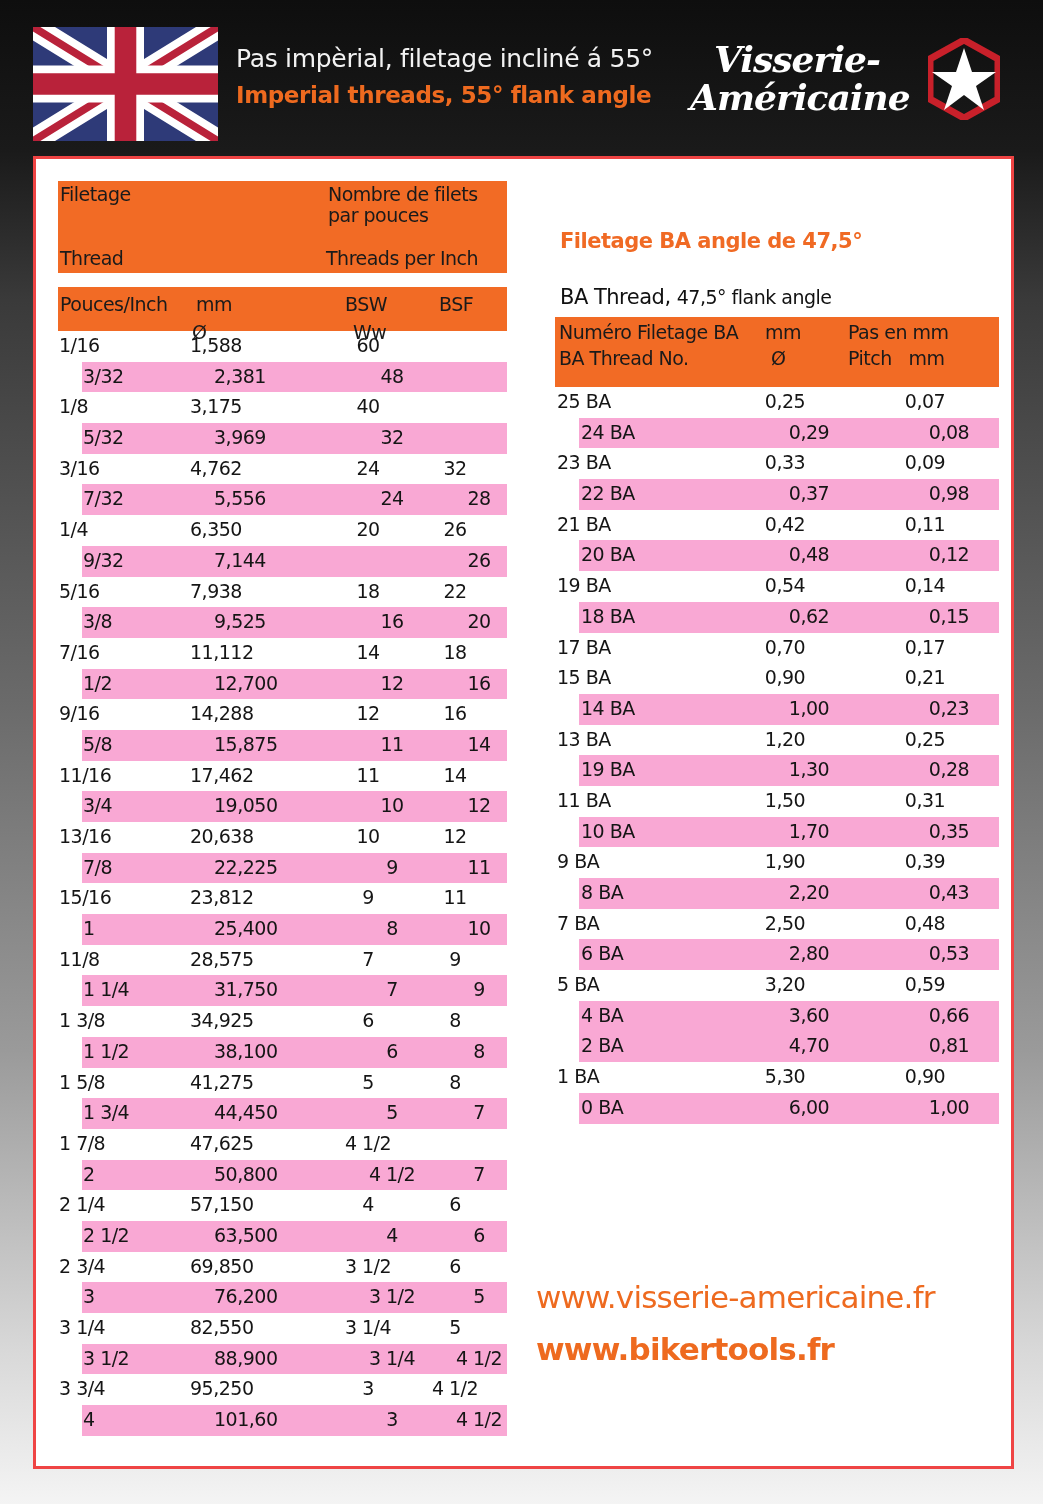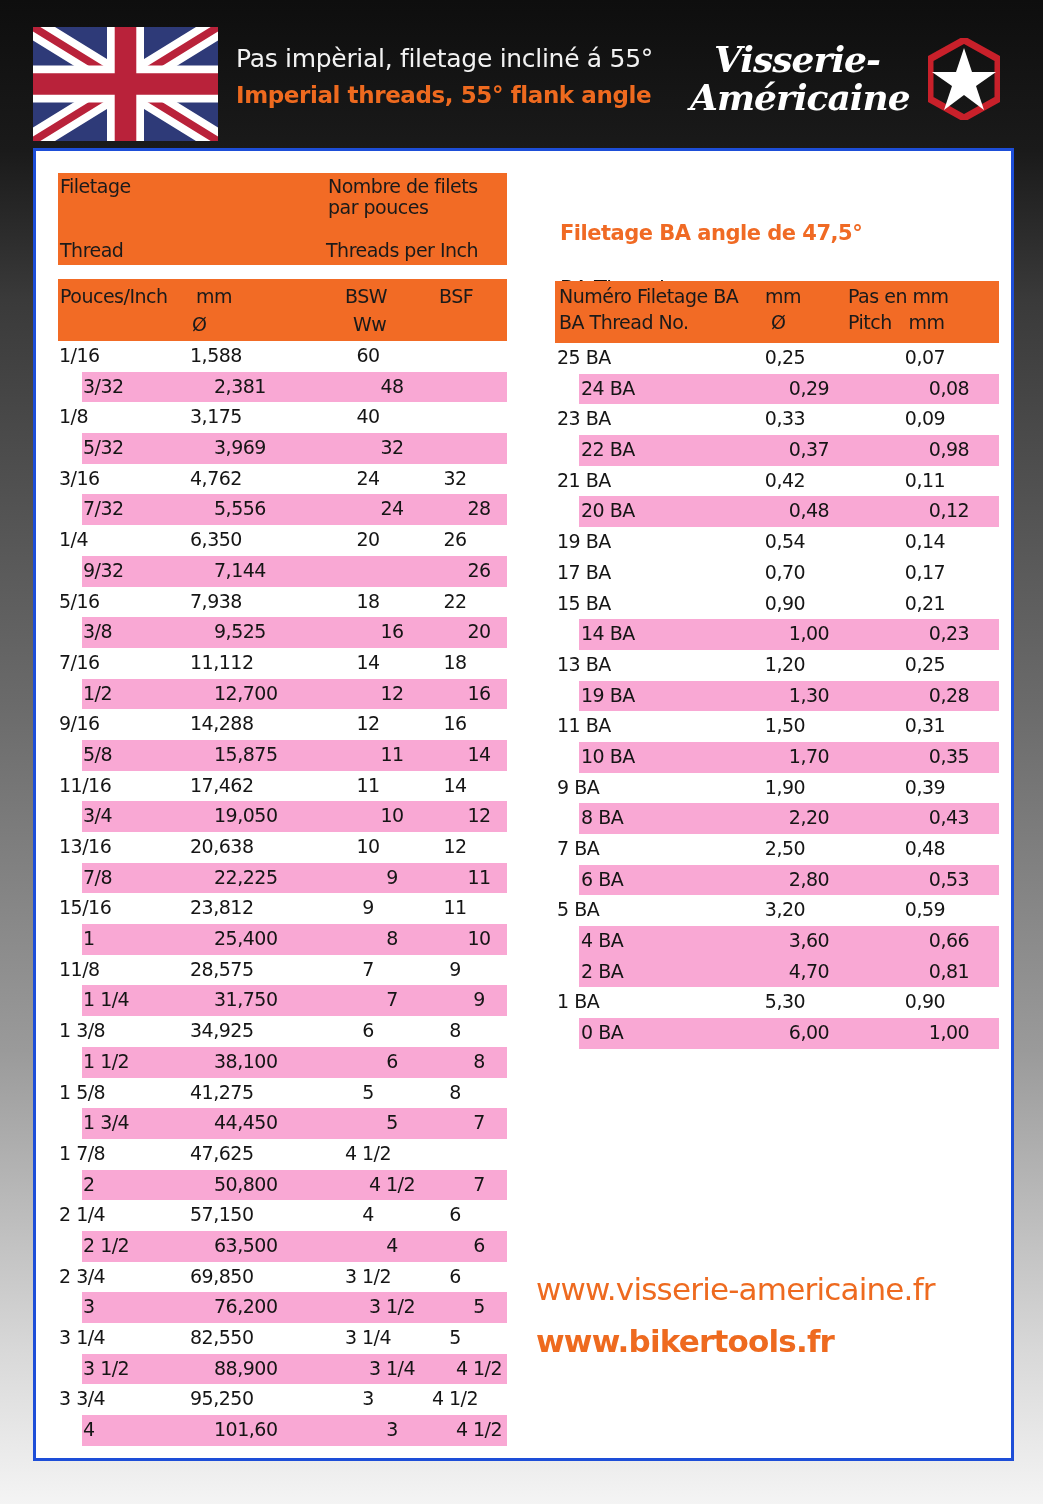--- a/index.html
+++ b/index.html
@@ -11,45 +11,45 @@
     }
     .flag { position: absolute; left: 33px; top: 27px; width: 185px; height: 114px; }
     .title-fr { position: absolute; left: 236px; top: 44px; font-size: 25px; color: #f2f2f2; letter-spacing: -0.3px; font-family: "DejaVu Sans", sans-serif; }
     .title-en { position: absolute; left: 236px; top: 82px; font-size: 23px; color: #ee6a1f; font-weight: bold; letter-spacing: -0.4px; font-family: "DejaVu Sans", sans-serif; }
     .logo { position: absolute; left: 688px; top: 36px; width: 320px; height: 90px; }
     .logo-text1 { position: absolute; left: 26px; top: 2px; font-family: "DejaVu Serif", serif; font-style: italic; font-weight: bold; font-size: 36px; color: #fff; letter-spacing: -1px; text-align: center; }
     .logo-text2 { position: absolute; left: 2px; top: 40px; font-family: "DejaVu Serif", serif; font-style: italic; font-weight: bold; font-size: 36px; color: #fff; letter-spacing: -1px; }
     .logo-badge { position: absolute; left: 240px; top: 2px; width: 72px; height: 82px; }
 
     .panel {
-      position: absolute; left: 33px; top: 148px; width: 981px; height: 1313px;
-      background: #fff; border: 3px solid #1d4ed8; box-sizing: border-box;
+      position: absolute; left: 33px; top: 156px; width: 981px; height: 1313px;
+      background: #fff; border: 3px solid #ef4444; box-sizing: border-box;
     }
 
     
     .lt { position: absolute; left: 22px; top: 22px; width: 449px; }
     .orange { background: #f26b25; }
     .hdr1 { position: relative; height: 92px; }
     .hdr1 span, .hdr2 span { position: absolute; font-size: 19px; color: #1a1a1a; font-family: "DejaVu Sans", sans-serif; letter-spacing: -0.5px; }
-    .hdr2 { position: relative; height: 62px; margin-top: 14px; }
+    .hdr2 { position: relative; height: 44px; margin-top: 14px; }
     .rows { margin-top: 0; }
     .row { position: relative; height: 30.7px; }
     .row.alt { background: #f9a8d4; margin-left: 24px; }
     .row span { position: absolute; top: 3px; font-size: 19px; color: #151515; letter-spacing: -0.5px; font-family: "DejaVu Sans", sans-serif; }
     .c-inch { left: 1px; }
     .c-mm { left: 132px; }
     .c-bsw { left: 285px; width: 50px; text-align: center; }
     .c-bsf { left: 372px; width: 50px; text-align: center; }
 
     
     .ba-title { position: absolute; left: 524px; top: 70px; font-size: 21px; color: #f06a24; font-weight: bold; letter-spacing: -0.5px; }
     .ba-sub { position: absolute; left: 524px; top: 100px; font-size: 21px; color: #111; letter-spacing: -0.5px; margin-top: 26px; }
     .ba-sub small { font-size: 19px; }
     .rt { position: absolute; left: 519px; top: 130px; width: 444px; }
-    .rhdr { position: relative; height: 62px; }
+    .rhdr { position: relative; height: 70px; margin-top: 28px; }
     .rhdr span { position: absolute; font-size: 19px; color: #1a1a1a; letter-spacing: -0.5px; }
     .rt .row span { top: 3px; }
     .c-ba { left: 2px; }
     .c-bamm { left: 200px; width: 60px; text-align: center; }
     .c-pitch { left: 340px; width: 60px; text-align: center; }
 
     .url1 { position: absolute; left: 500px; top: 1120px; font-size: 31px; color: #ee6a1f; font-weight: normal; letter-spacing: -0.8px; }
     .url2 { position: absolute; left: 500px; top: 1172px; font-size: 31px; color: #ee6a1f; font-weight: bold; letter-spacing: -0.8px; }
   </style>
 </head>
@@ -353,20 +353,25 @@
         <div class="row alt">
           <span class="c-ba">20 BA</span>
           <span class="c-bamm">0,48</span>
           <span class="c-pitch">0,12</span>
         </div>
         <div class="row">
           <span class="c-ba">19 BA</span>
           <span class="c-bamm">0,54</span>
           <span class="c-pitch">0,14</span>
         </div>
+        <div class="row alt">
+          <span class="c-ba">18 BA</span>
+          <span class="c-bamm">0,62</span>
+          <span class="c-pitch">0,15</span>
+        </div>
         <div class="row">
           <span class="c-ba">17 BA</span>
           <span class="c-bamm">0,70</span>
           <span class="c-pitch">0,17</span>
         </div>
         <div class="row">
           <span class="c-ba">15 BA</span>
           <span class="c-bamm">0,90</span>
           <span class="c-pitch">0,21</span>
         </div>

